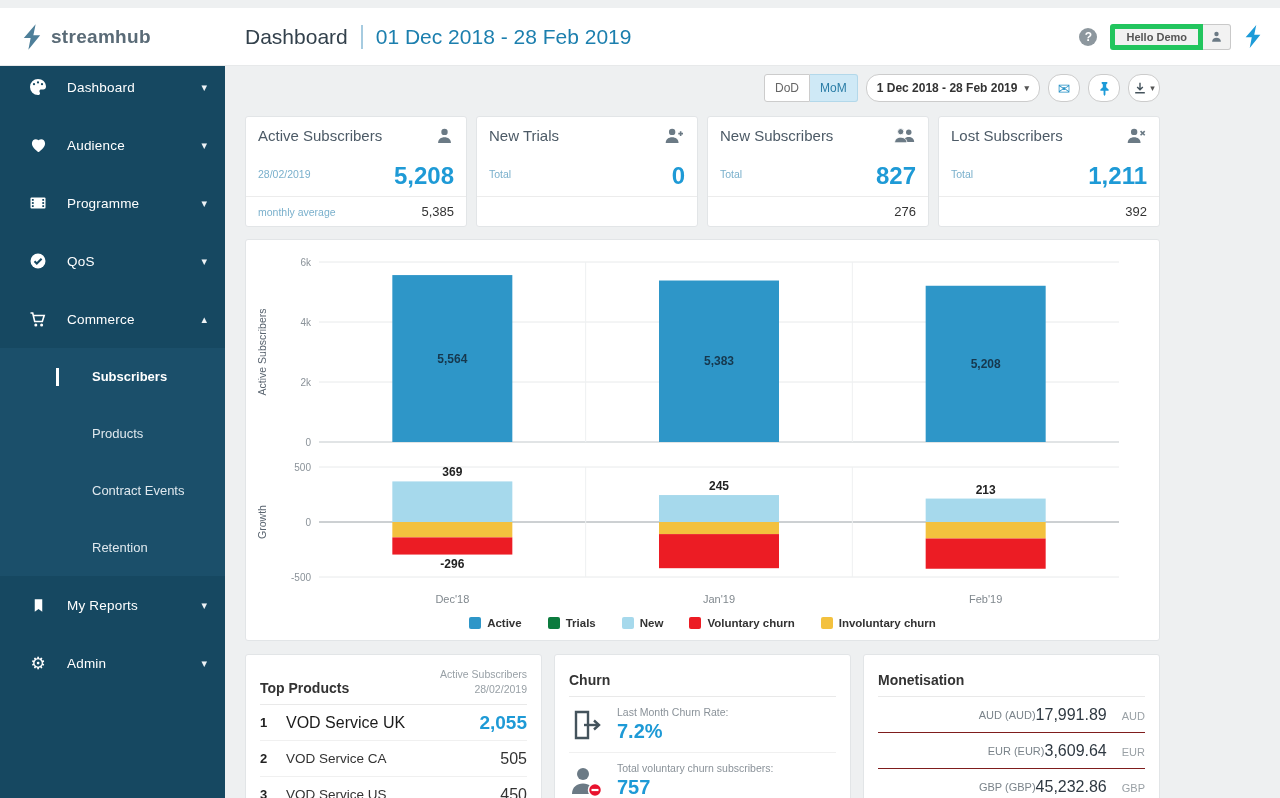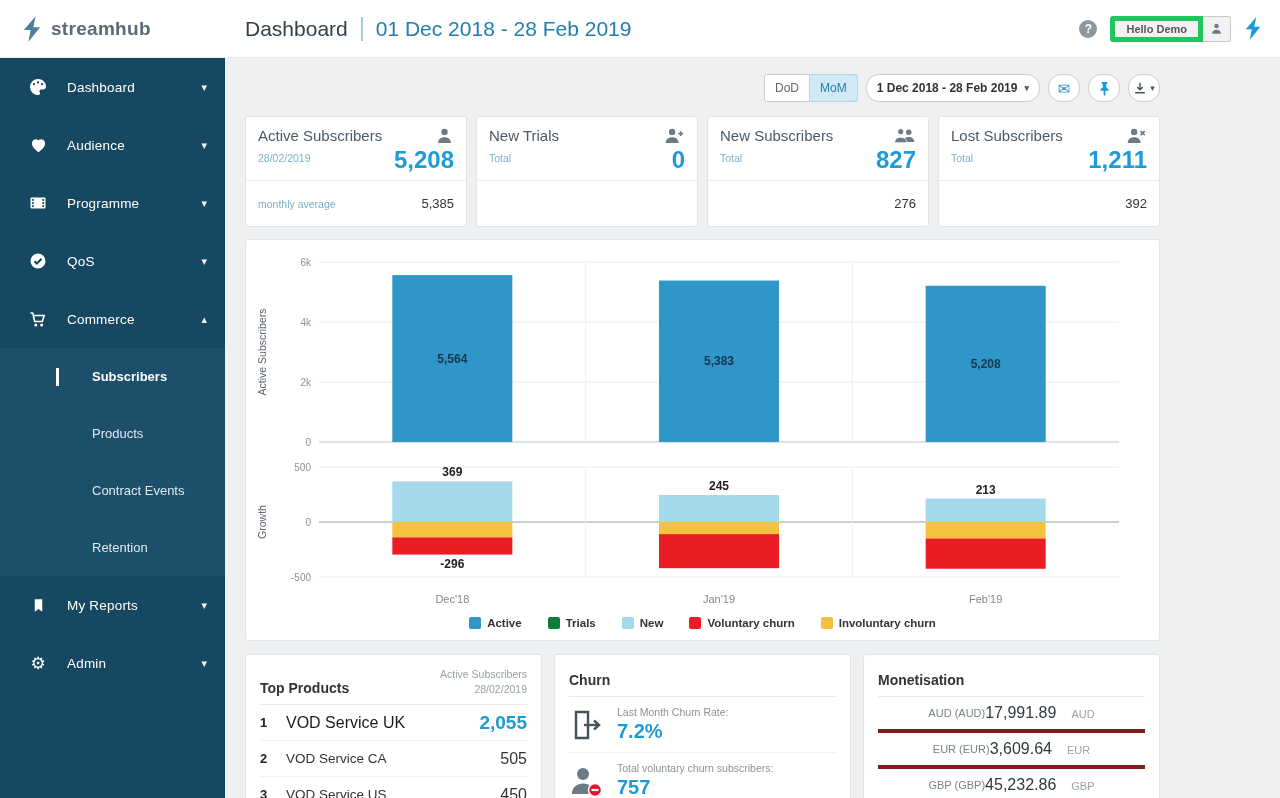--- a/index.html
+++ b/index.html
@@ -1,20 +1,20 @@
 <!DOCTYPE html>
 <html><head>
 <meta charset="utf-8">
 <style>
   *{box-sizing:border-box;margin:0;padding:0}
   html,body{width:1280px;height:798px;overflow:hidden}
   body{font-family:"Liberation Sans",sans-serif;background:#eef0f1;position:relative}
 
   
-  .header{position:absolute;top:0;left:0;width:1280px;height:58px;background:#fff;display:flex;align-items:center;border-bottom:1px solid #e7e9ea;z-index:5}
+  .header{position:absolute;top:8px;left:0;width:1280px;height:58px;background:#fff;display:flex;align-items:center;border-bottom:1px solid #e7e9ea;z-index:5}
   .logo{width:225px;display:flex;align-items:center;padding-left:22px;gap:9px;cursor:pointer}
   .logo-text{font-size:19px;font-weight:bold;color:#5a6b77;letter-spacing:.3px}
   .page-title{font-size:21px;color:#33414c;margin-left:20px}
   .title-sep{width:2px;height:24px;background:#a6cbe0;margin:0 13px}
   .date-title{font-size:21px;color:#1c7fae}
   .header-right{margin-left:auto;display:flex;align-items:center;gap:13px;padding-right:18px}
   .help-circle{width:18px;height:18px;border-radius:50%;background:#8d979e;color:#fff;font-size:12px;font-weight:bold;display:flex;align-items:center;justify-content:center;cursor:pointer}
   .hello-group{display:flex}
   .hello-btn{height:26px;padding:0 11px;background:#f2f2f2;border:5px solid #22c55e;font-size:11px;font-weight:bold;color:#555;border-radius:3px 0 0 3px;cursor:pointer;font-family:inherit}
   .user-btn{height:26px;width:28px;background:#f2f2f2;border:1px solid #c9c9c9;border-left:none;border-radius:0 3px 3px 0;display:flex;align-items:center;justify-content:center;cursor:pointer}
@@ -49,21 +49,21 @@
 
   
   .kpi-row{display:flex;gap:9px;margin-top:13px;height:111px}
   .kpi-card{flex:1;background:#fff;border:1px solid #e2e5e7;border-radius:3px;padding:10px 12px 0;display:flex;flex-direction:column}
   .kpi-head{display:flex;justify-content:space-between;align-items:flex-start}
   .kpi-title{font-size:15px;color:#4c5a66}
   .kpi-mid{display:flex;justify-content:space-between;align-items:flex-end;flex:1}
   .kpi-sub{font-size:10.5px;color:#7ab0cc}
   .kpi-mid .kpi-sub{margin-bottom:8px}
   .kpi-value{font-size:24px;font-weight:bold;color:#1e9ad6;line-height:1}
-  .kpi-foot{display:flex;justify-content:space-between;align-items:center;border-top:1px solid #ececec;margin:8px -12px 0;padding:0 12px;height:46px}
+  .kpi-foot{display:flex;justify-content:space-between;align-items:center;border-top:1px solid #ececec;margin:8px -12px 0;padding:0 12px;height:30px}
   .kpi-foot-val{font-size:13px;color:#333;margin-left:auto}
 
   
   .chart-card{margin-top:12px;background:#fff;border:1px solid #e2e5e7;border-radius:3px;padding:10px 8px 8px;height:402px}
   .legend{display:flex;justify-content:center;align-items:center;gap:26px;margin-top:4px}
   .legend-item{display:inline-flex;align-items:center;font-size:11.5px;font-weight:bold;color:#333;cursor:pointer}
   .swatch{width:12px;height:12px;border-radius:2px;margin-right:6px;display:inline-block}
 
   
   .bottom-row{display:flex;gap:12px;margin-top:13px;height:190px}
@@ -76,21 +76,21 @@
   .tp-name{flex:1;font-size:13.5px;color:#333}
   .tp-val{font-size:16px;color:#333}
   .tp-row.featured .tp-name{font-weight:normal;font-size:16px;color:#1b1b1b}
   .tp-row.featured .tp-val{color:#1e9ad6;font-weight:bold;font-size:19px}
   .churn-row{display:flex;align-items:center;padding:9px 0;border-bottom:1px solid #f0f0f0}
   .churn-row:last-child{border-bottom:none}
   .churn-icon{width:48px;display:flex;align-items:center}
   .churn-info{flex:1;}
   .churn-label{font-size:10.5px;color:#8a9299}
   .churn-value{font-size:20px;font-weight:bold;color:#1e9ad6;margin-top:2px}
-  .mon-row{display:flex;justify-content:center;align-items:center;height:36px;border-bottom:4px solid #7f1d1d}
+  .mon-row{display:flex;justify-content:flex-end;align-items:center;height:36px;border-bottom:1px solid #7f1d1d}
   .mon-label{font-size:11px;color:#7a838a}
   .mon-num{font-size:16px;color:#2f3942}
   .mon-cur{font-size:11px;color:#9aa1a6;margin-left:15px}
 </style>
 </head>
 <body>
 
 <div class="header">
   <div class="logo">
     <svg width="20" height="26" viewBox="0 0 22 28">

